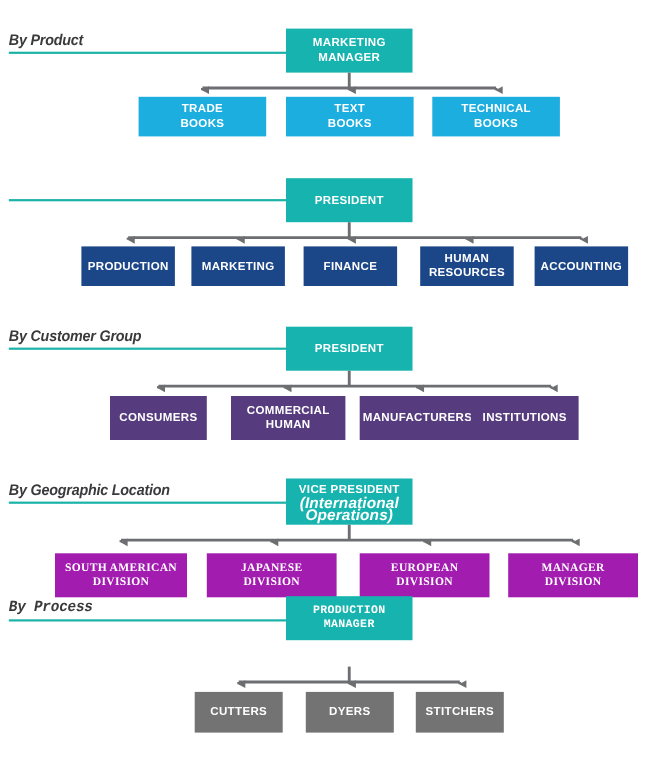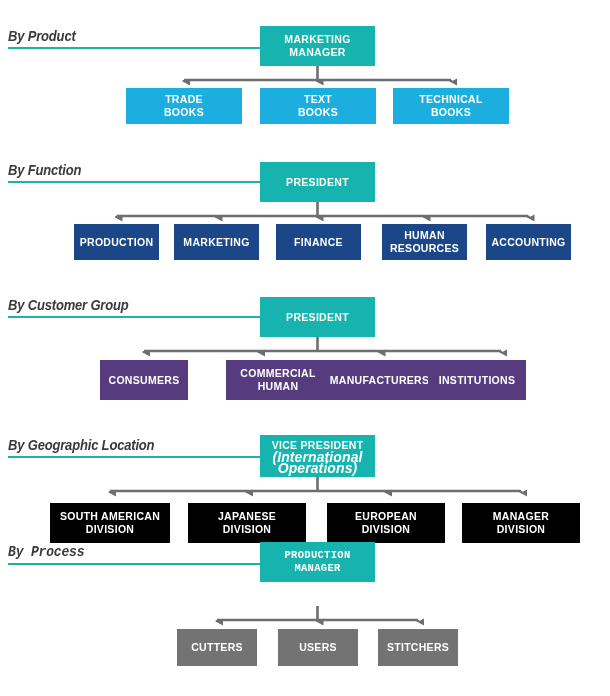--- a/index.html
+++ b/index.html
@@ -81,21 +81,21 @@
     display: flex;
     flex-direction: column;
     align-items: center;
     justify-content: center;
   }
 
   .head   { background: #17B3AE; }
   .lblue  { background: #1BAEDE; }
   .navy   { background: #1B4789; }
   .purple { background: #563C7F; }
-  .amber  { background: #000000; }
+  .amber  { background: #a21caf; font-family: Liberation Serif, serif; }
   .lime   { background: #737373; }
 
   
   .connectors {
     position: absolute;
     left: 0;
     top: 0;
     width: 610px;
     height: 696px;
     pointer-events: none;
@@ -133,23 +133,20 @@
     </div>
     <div class="node lblue" style="left:393px;top:88px;width:116px;height:36px;">
       <div class="node-stack">
         <span class="node-label">TECHNICAL</span>
         <span class="node-label">BOOKS</span>
       </div>
     </div>
   </div>
 
   <div class="section" style="top:150px;height:135px;">
-    <div class="section-label-wrap" style="top:12px;">
-      <div class="section-label">By Function</div>
-    </div>
     <div class="section-rule" style="top:31px;width:252px;"></div>
 
     <div class="node head" style="left:260px;top:12px;width:115px;height:40px;">
       <div class="node-stack">
         <span class="node-label">PRESIDENT</span>
       </div>
     </div>
 
     <div class="node navy" style="left:74px;top:74px;width:85px;height:36px;">
       <div class="node-stack">
@@ -189,21 +186,21 @@
       <div class="node-stack">
         <span class="node-label">PRESIDENT</span>
       </div>
     </div>
 
     <div class="node purple" style="left:100px;top:75px;width:88px;height:40px;">
       <div class="node-stack">
         <span class="node-label">CONSUMERS</span>
       </div>
     </div>
-    <div class="node purple" style="left:226px;top:75px;width:104px;height:40px;">
+    <div class="node purple" style="left:210px;top:75px;width:104px;height:40px;">
       <div class="node-stack">
         <span class="node-label">COMMERCIAL</span>
         <span class="node-label">HUMAN</span>
       </div>
     </div>
     <div class="node purple" style="left:327px;top:75px;width:105px;height:40px;">
       <div class="node-stack">
         <span class="node-label">MANUFACTURERS</span>
       </div>
     </div>
@@ -268,21 +265,21 @@
 
   </div>
 
   <div class="node lime" style="left:177px;top:629px;width:80px;height:37px;">
     <div class="node-stack">
       <span class="node-label">CUTTERS</span>
     </div>
   </div>
   <div class="node lime" style="left:278px;top:629px;width:80px;height:37px;">
     <div class="node-stack">
-      <span class="node-label">USERS</span>
+      <span class="node-label">DYERS</span>
     </div>
   </div>
   <div class="node lime" style="left:378px;top:629px;width:80px;height:37px;">
     <div class="node-stack">
       <span class="node-label">STITCHERS</span>
     </div>
   </div>
 
   <svg class="connectors" viewBox="0 0 610 696">
     <defs>

